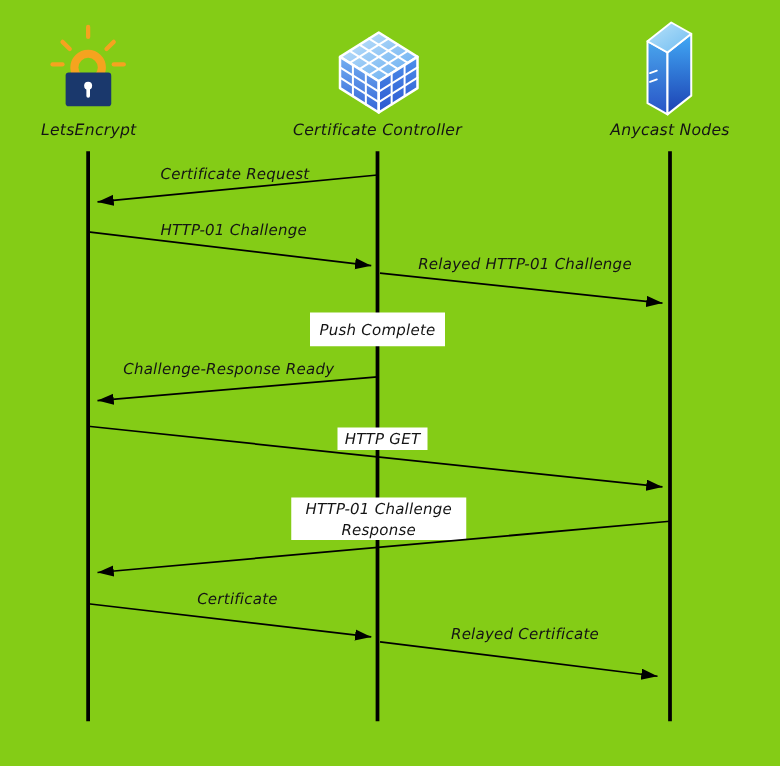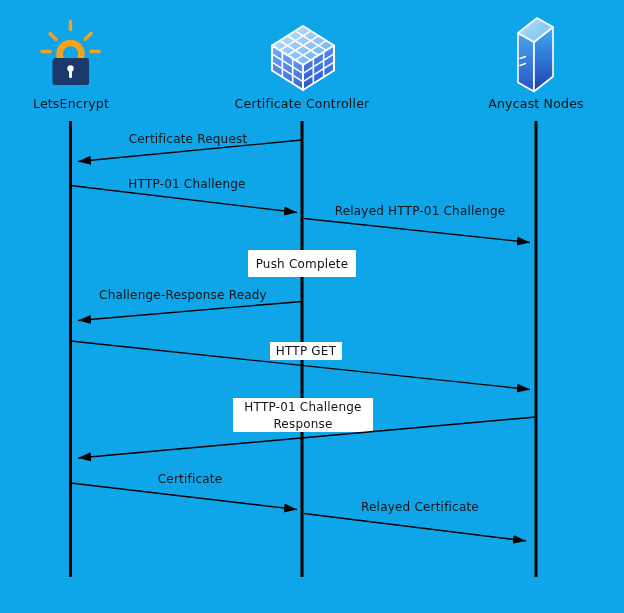--- a/index.html
+++ b/index.html
@@ -1,21 +1,22 @@
 <!DOCTYPE html>
 <html><head>
 <meta charset="utf-8">
 <style>
   html, body { margin: 0; padding: 0; background: #ffffff; }
   .stage {
     position: relative;
     width: 624px;
     height: 613px;
-    background: #0ea5e9;
+    background: #84cc16;
     overflow: hidden;
+    font-style: italic;
   }
   svg { display: block; }
   text {
     font-family: "DejaVu Sans", "Liberation Sans", sans-serif;
     fill: #141414;
   }
   .actor-label { font-size: 12.5px; letter-spacing: 0.2px; }
   .msg-label   { font-size: 12px;  letter-spacing: 0.2px; }
   .lifeline    { stroke: #000; stroke-width: 3; }
   .msgline     { stroke: #000; stroke-width: 1.4; fill: none; }

